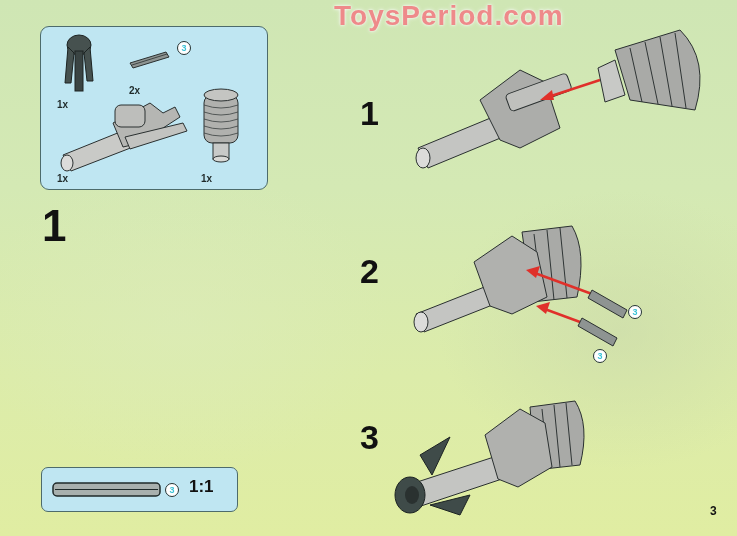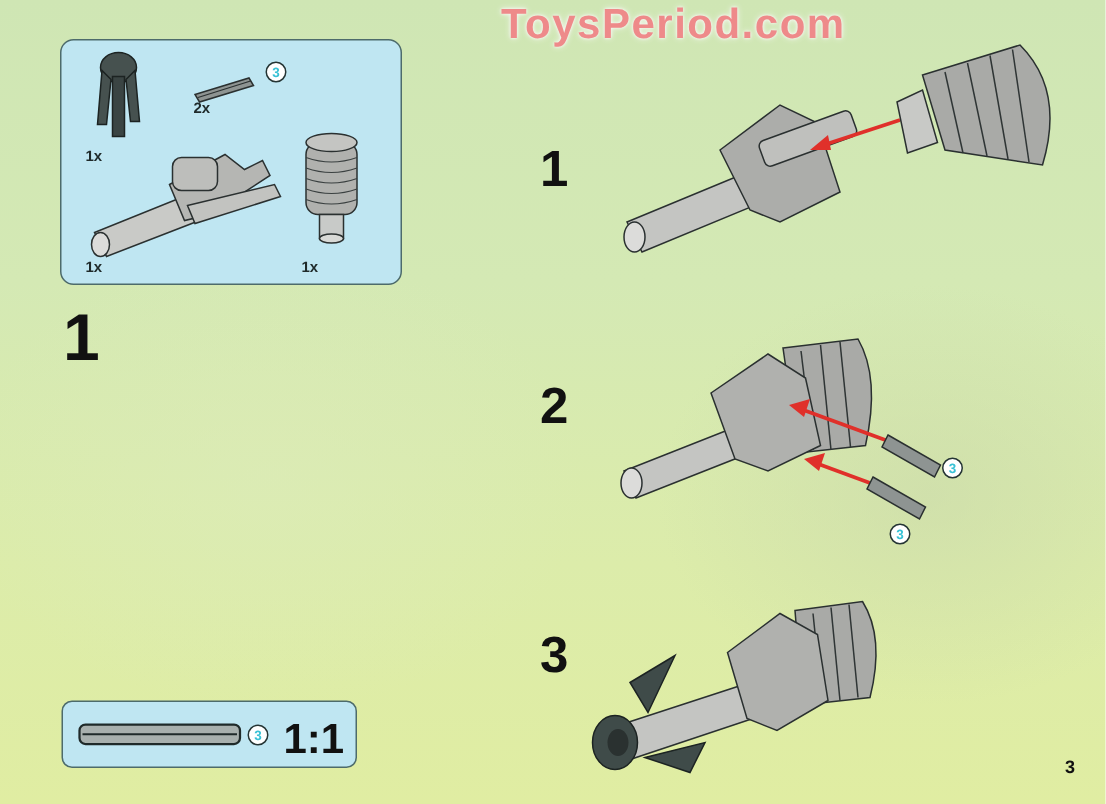--- a/index.html
+++ b/index.html
@@ -51,21 +51,21 @@
     <path d="M31 14 L34 48 L28 48 L25 20 Z" fill="#46514f" stroke="#1c2322"></path>
     <rect x="16" y="18" width="8" height="40" fill="#3a4443" stroke="#1c2322"></rect>
   </svg>
   <div class="qty" style="left:16px;top:72px;">1x</div>
 
   <svg style="left:87px;top:22px;" width="44" height="20" viewBox="0 0 44 20">
     <path d="M2 14 L38 3 L41 8 L5 19 Z" fill="#8e9492" stroke="#2a3030"></path>
     <line x1="4" y1="16" x2="39" y2="5" stroke="#2a3030" stroke-width="0.8"></line>
   </svg>
   <div class="callout" style="left:136px;top:14px;">3</div>
-  <div class="qty" style="left:88px;top:40px;">2x</div>
+  <div class="qty" style="left:88px;top:58px;">2x</div>
 
   <svg style="left:14px;top:58px;" width="140" height="90" viewBox="0 0 140 90">
     <path d="M8 70 L70 45 L78 62 L16 86 Z" fill="#c9cac7" stroke="#2a3030"></path>
     <ellipse cx="12" cy="78" rx="6" ry="8" fill="#dcdcda" stroke="#2a3030"></ellipse>
     <path d="M58 38 L95 18 L108 28 L120 22 L125 32 L85 58 L68 62 Z" fill="#b5b6b3" stroke="#2a3030"></path>
     <rect x="60" y="20" width="30" height="22" rx="6" fill="#bdbebb" stroke="#2a3030"></rect>
     <path d="M70 52 L128 38 L132 46 L75 64 Z" fill="#c2c3c0" stroke="#2a3030"></path>
   </svg>
   <div class="qty" style="left:16px;top:146px;">1x</div>
 
@@ -141,16 +141,16 @@
     </g>
   <path d="M95 40 L130 14 L155 28 L162 72 L128 92 L108 84 Z" fill="#b0b1ae" stroke="#2a3030"></path>
 </svg>
 
 <div class="scale-box">
   <svg style="left:10px;top:14px;" width="110" height="16" viewBox="0 0 110 16">
     <rect x="1" y="1" width="107" height="13" rx="4" fill="#a8b0ae" stroke="#1f2a2a" stroke-width="1.5"></rect>
     <line x1="3" y1="7.5" x2="106" y2="7.5" stroke="#1f2a2a" stroke-width="1.2"></line>
   </svg>
   <div class="callout" style="left:123px;top:15px;">3</div>
-  <div style="position:absolute;left:147px;top:9px;font-size:28px;font-weight:bold;color:#111;">1:1</div>
+  <div style="position:absolute;left:147px;top:9px;font-size:17px;font-weight:bold;color:#111;">1:1</div>
 </div>
 
 <div class="page-num">3</div>
 
 </body></html>

